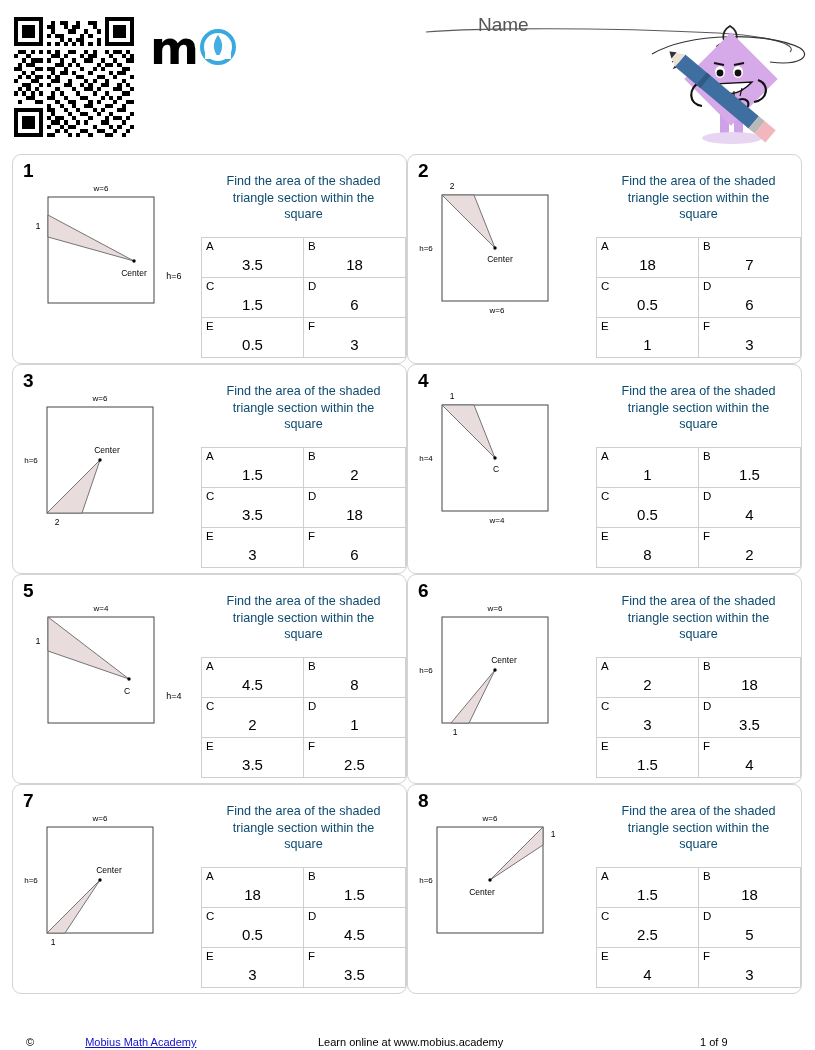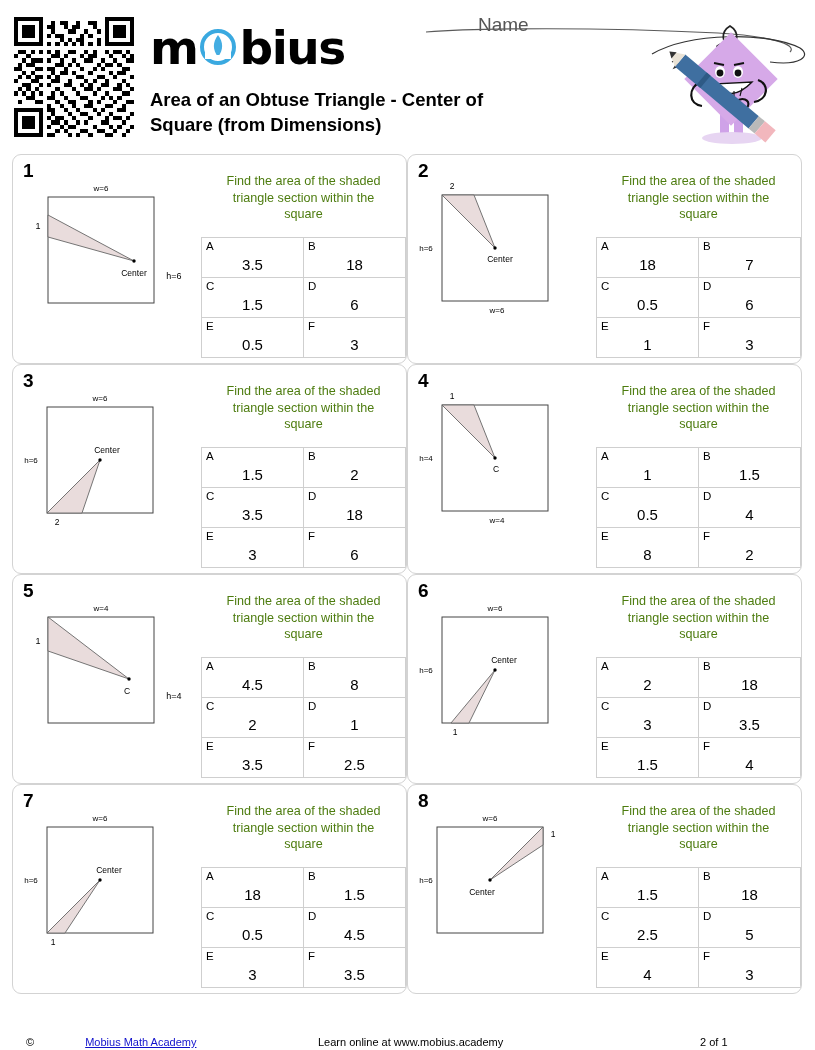--- a/index.html
+++ b/index.html
@@ -66,21 +66,21 @@
     width: 188px; flex: none;
     position: relative;
     text-decoration: underline;
   }
   .right-col {
     flex: 1; display: flex; flex-direction: column;
     padding-top: 18px;
   }
   .prompt {
     text-align: center; font-size: 12.6px; line-height: 1.32;
-    color: #4d7c0f; padding: 0 12px 0 12px; height: 62px;
+    color: #0c4a6e; padding: 0 12px 0 12px; height: 62px;
     font-family: "Liberation Sans", sans-serif;
   }
   .ans-table {
     border-collapse: collapse;
     width: 100%;
     table-layout: fixed;
     margin-top: 2px;
   }
   .ans-table td {
     border: 1px solid #cfcfcf;
@@ -344,24 +344,22 @@
     <div class="brand">
       <div class="logo-row">
         <span class="logo-text">
           <span>m</span>
             <span class="logo-o"><svg viewBox="0 0 40 40" width="40" height="40">
                 <circle cx="20" cy="20" r="16" fill="none" stroke="#3aa9e0" stroke-width="4"></circle>
                 <path d="M20 6 C27 14 27 24 20 34 C13 24 13 14 20 6 Z" fill="#ffffff"></path>
                 <path d="M20 8 C25.5 15 25.5 23 20 30 C14.5 23 14.5 15 20 8 Z" fill="#3aa9e0" opacity="0.95"></path>
                 <path d="M7 22 C12 30 28 30 33 22 L33 32 L7 32 Z" fill="#ffffff"></path>
               </svg></span>
-            <span>bius</span>
         </span>
       </div>
-      <div class="sheet-title">Area of an Obtuse Triangle - Center of Square (from Dimensions)</div>
     </div>
 
     <div class="name-area">
       <div class="name-label">Name</div>
       <svg width="400" height="60" style="position:absolute;left:0;top:0;">
         <path d="M8 26 C60 22, 180 21, 300 27 C350 30, 380 38, 372 46" fill="none" stroke="#5a5a5a" stroke-width="1.2"></path>
       </svg>
     </div>
 
     <div class="mascot">
@@ -855,16 +853,16 @@
             </table>
         </div>
       </div>
     </div>
 
   </div>
 
   <div class="footer">
     <span class="f-left"><span>©</span> <a href="#">Mobius Math Academy</a></span>
     <span class="f-mid">Learn online at www.mobius.academy</span>
-    <span class="f-right">2 of 1</span>
+    <span class="f-right">1 of 9</span>
   </div>
 
 </div>
 
 </body></html>

